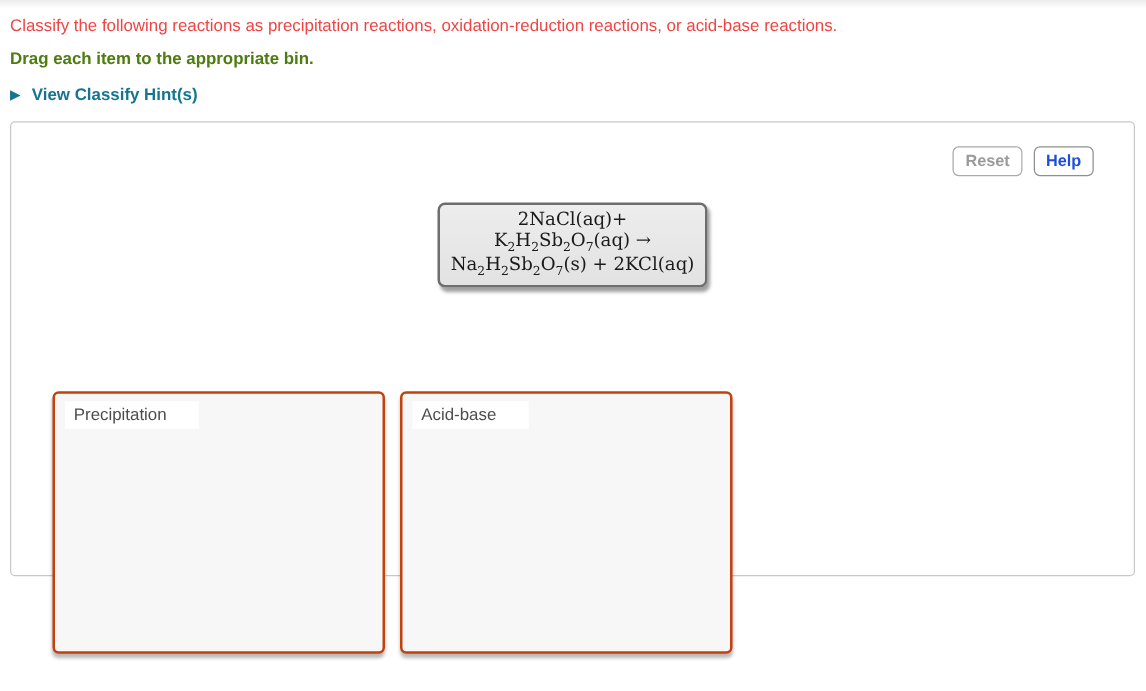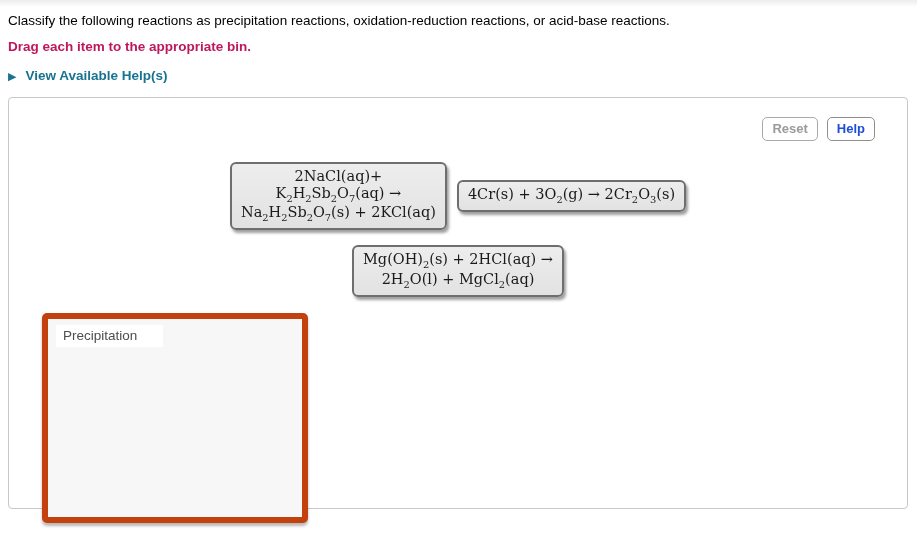--- a/index.html
+++ b/index.html
@@ -9,42 +9,42 @@
     font-family: "Liberation Sans", sans-serif;
     overflow: hidden;
     position: relative;
   }
   .top-strip {
     position: absolute; top: 0; left: 0; width: 917px; height: 7px;
     background: linear-gradient(#ececec, #ffffff);
   }
   .instructions {
     position: absolute; left: 8px; top: 13px;
-    font-size: 13.5px; color: #000000;
+    font-size: 13.5px; color: #ef4444;
   }
   .drag-prompt {
     position: absolute; left: 8px; top: 39px;
-    font-size: 13.5px; font-weight: bold; color: #be185d;
+    font-size: 13.5px; font-weight: bold; color: #4d7c0f;
   }
   .hint-row {
     position: absolute; left: 8px; top: 68px;
     display: flex; align-items: center; gap: 9px;
     cursor: pointer;
   }
   .hint-tri {
     color: #177490; font-size: 11px; line-height: 1;
     transform: translateY(1px);
   }
   .hint-link {
     color: #177490; font-weight: bold; font-size: 13.5px;
     text-decoration: none;
   }
   .work-area {
     position: absolute; left: 8px; top: 97px;
-    width: 900px; height: 412px;
+    width: 900px; height: 364px;
     background: #ffffff;
     border: 1px solid #c8c8c8;
     border-radius: 4px;
   }
   .toolbar {
     position: absolute; top: 19px; right: 32px;
     display: flex; gap: 9px;
   }
   .tb-btn {
     font-family: "Liberation Sans", sans-serif;
@@ -79,21 +79,21 @@
     cursor: grab;
   }
   .tile sub, .tile sup { font-size: 68%; }
   .bins {
     position: absolute; left: 33px; top: 215px;
     display: flex; gap: 12px;
   }
   .bin {
     width: 266px; height: 210px;
     background: #f7f7f8;
-    border: 6px solid #c2410c;
+    border: 2px solid #c2410c;
     border-radius: 5px;
     box-shadow: 0 3px 3px rgba(0,0,0,0.28);
     position: relative;
   }
   .bin-label {
     position: absolute; left: 8px; top: 6px;
     background: #ffffff;
     padding: 3px 26px 4px 7px;
     font-size: 13.5px; color: #4d4d4d;
   }
@@ -102,39 +102,40 @@
 <body>
 
 <div class="top-strip"></div>
 
 <div class="instructions">Classify the following reactions as precipitation reactions, oxidation-reduction reactions, or acid-base reactions.</div>
 
 <div class="drag-prompt">Drag each item to the appropriate bin.</div>
 
 <div class="hint-row">
   <span class="hint-tri">▶</span>
-  <a class="hint-link">View Available Help(s)</a>
+  <a class="hint-link">View Classify Hint(s)</a>
 </div>
 
 <div class="work-area">
 
   <div class="toolbar">
     <button class="tb-btn reset">Reset</button>
     <button class="tb-btn help">Help</button>
   </div>
 
   <div class="tile-rows">
     <div class="tile-row">
       <div class="tile">2NaCl(aq)+<br>K<sub>2</sub>H<sub>2</sub>Sb<sub>2</sub>O<sub>7</sub>(aq) →<br>Na<sub>2</sub>H<sub>2</sub>Sb<sub>2</sub>O<sub>7</sub>(s) + 2KCl(aq)</div>
-      <div class="tile">4Cr(s) + 3O<sub>2</sub>(g) → 2Cr<sub>2</sub>O<sub>3</sub>(s)</div>
     </div>
     <div class="tile-row">
-      <div class="tile">Mg(OH)<sub>2</sub>(s) + 2HCl(aq) →<br>2H<sub>2</sub>O(l) + MgCl<sub>2</sub>(aq)</div>
     </div>
   </div>
 
   <div class="bins">
     <div class="bin">
       <span class="bin-label">Precipitation</span>
     </div>
+    <div class="bin">
+      <span class="bin-label">Acid-base</span>
+    </div>
   </div>
 
 </div>
 
 </body></html>

